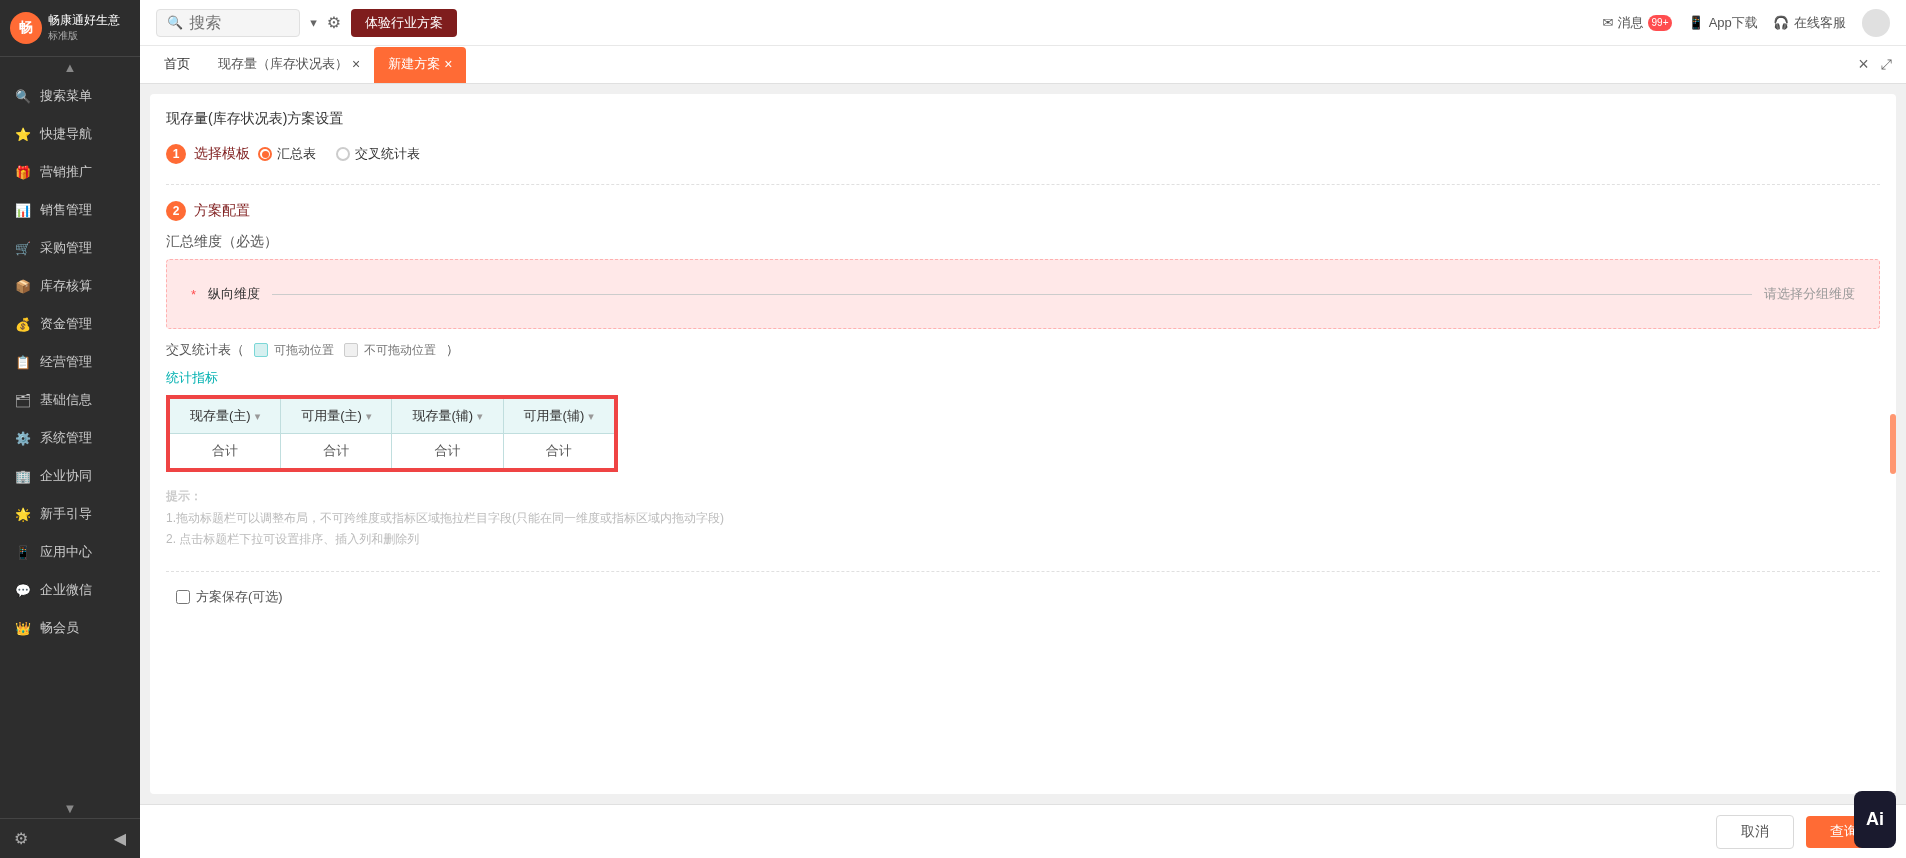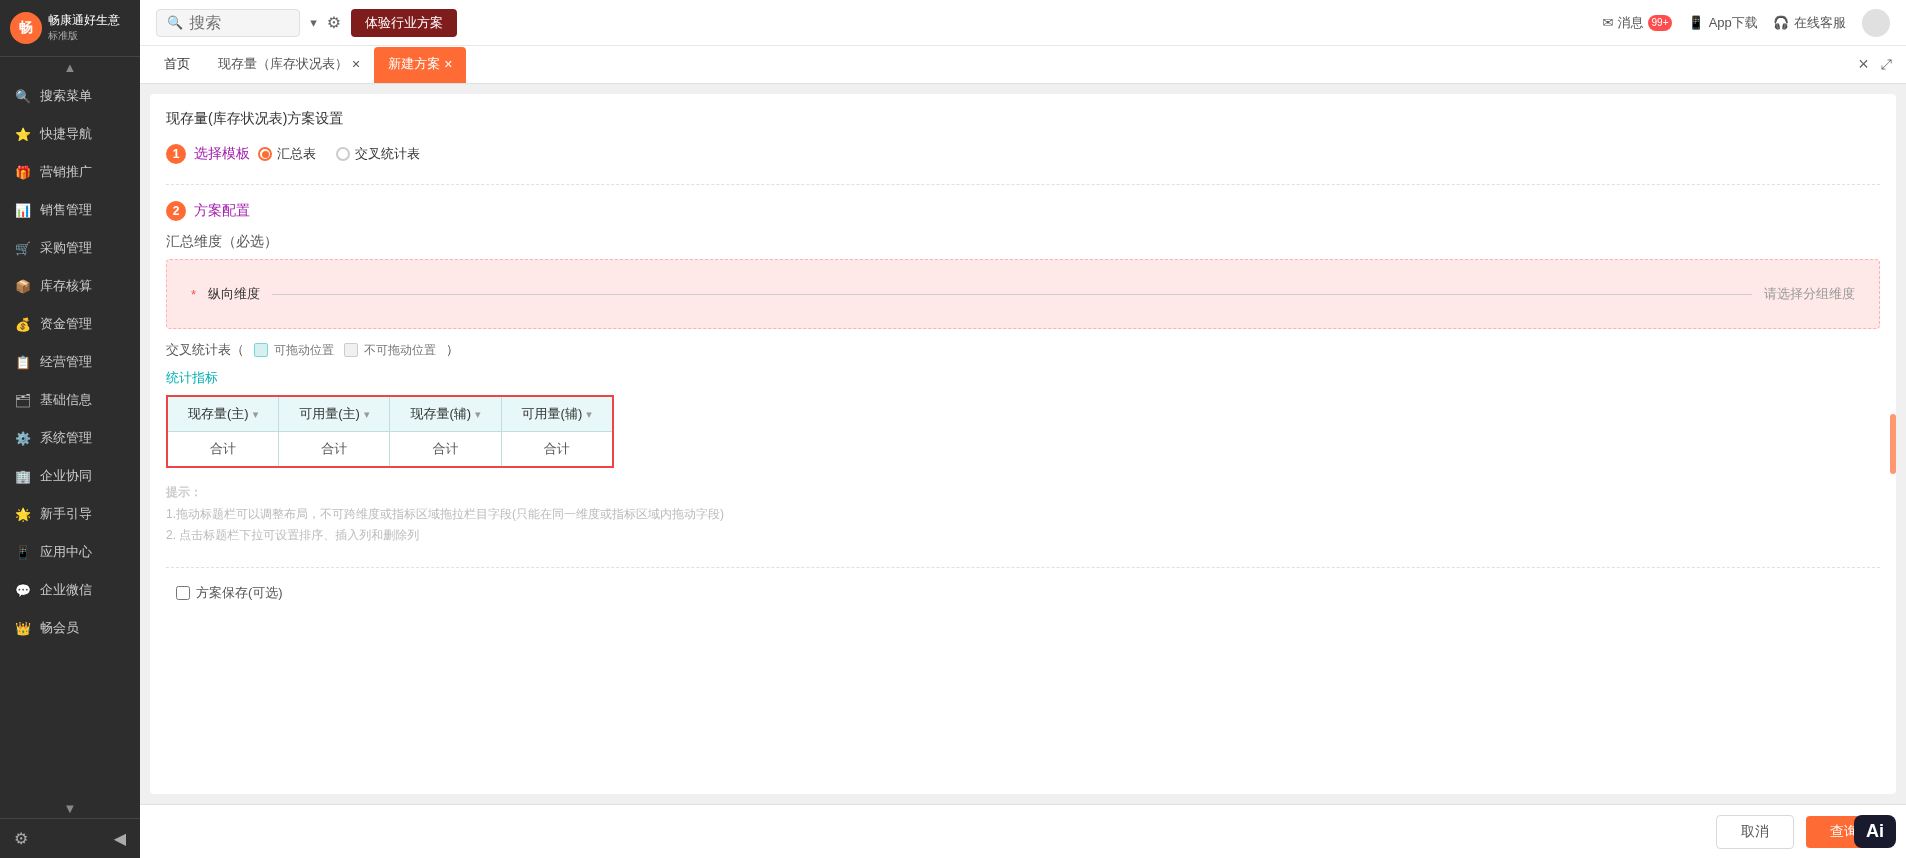--- a/index.html
+++ b/index.html
@@ -118,21 +118,21 @@
     .section { margin-bottom: 20px; }
     .section-header {
       display: flex; align-items: center; gap: 8px;
       margin-bottom: 12px;
     }
     .section-num {
       width: 20px; height: 20px; background: #ff6b35; color: #fff;
       border-radius: 50%; display: flex; align-items: center; justify-content: center;
       font-size: 12px; font-weight: bold; flex-shrink: 0;
     }
-    .section-label { font-size: 14px; color: #a21caf; font-weight: 500; }
+    .section-label { font-size: 14px; color: #7f1d1d; font-weight: 500; }
 
     
     .radio-group { display: flex; align-items: center; gap: 20px; }
     .radio-item { display: flex; align-items: center; gap: 5px; cursor: pointer; font-size: 13px; color: #333; }
     .radio-dot {
       width: 14px; height: 14px; border-radius: 50%;
       border: 2px solid #ccc; display: flex; align-items: center; justify-content: center;
     }
     .radio-dot.checked { border-color: #ff6b35; }
     .radio-dot.checked::after {
@@ -154,21 +154,21 @@
     
     .indicator-label { font-size: 13px; color: #555; margin-bottom: 10px; display: flex; align-items: center; gap: 10px; }
     .indicator-legend { display: flex; align-items: center; gap: 6px; }
     .legend-box { width: 14px; height: 14px; border-radius: 2px; }
     .legend-draggable { background: #d6f0f0; border: 1px solid #7bd7d7; }
     .legend-fixed { background: #f0f0f0; border: 1px solid #ccc; }
     .legend-text { font-size: 12px; color: #777; }
 
     .stats-title { color: #00b0b0; font-size: 13px; margin-bottom: 8px; }
 
-    .stats-table { border-collapse: collapse; width: auto; border: 2px solid #ef4444; }
+    .stats-table { border-collapse: collapse; width: auto; border: 4px solid #ef4444; }
     .stats-table th {
       background: #e8f7f7; border: 1px solid #c0dede;
       padding: 8px 20px; font-size: 13px; color: #333;
       font-weight: normal; white-space: nowrap;
     }
     .stats-table td {
       border: 1px solid #c0dede;
       padding: 8px 20px; text-align: center;
       font-size: 13px; color: #555; background: #fff;
     }
@@ -436,13 +436,13 @@
     </div>
   </div>
 
   <div class="footer">
     <button class="btn-cancel">取消</button>
     <button class="btn-query">查询</button>
   </div>
 
 </div>
 
-<div style="position:fixed; bottom:10px; right:10px; background:#1a1a2e; color:#fff; border-radius:8px; padding:6px 12px; font-size:18px; font-weight:bold; z-index:9999;">Ai</div>
+<div style="position:fixed; bottom:10px; right:10px; background:#1a1a2e; color:#fff; border-radius:8px; padding:18px 12px; font-size:18px; font-weight:bold; z-index:9999;">Ai</div>
 
 </body></html>

